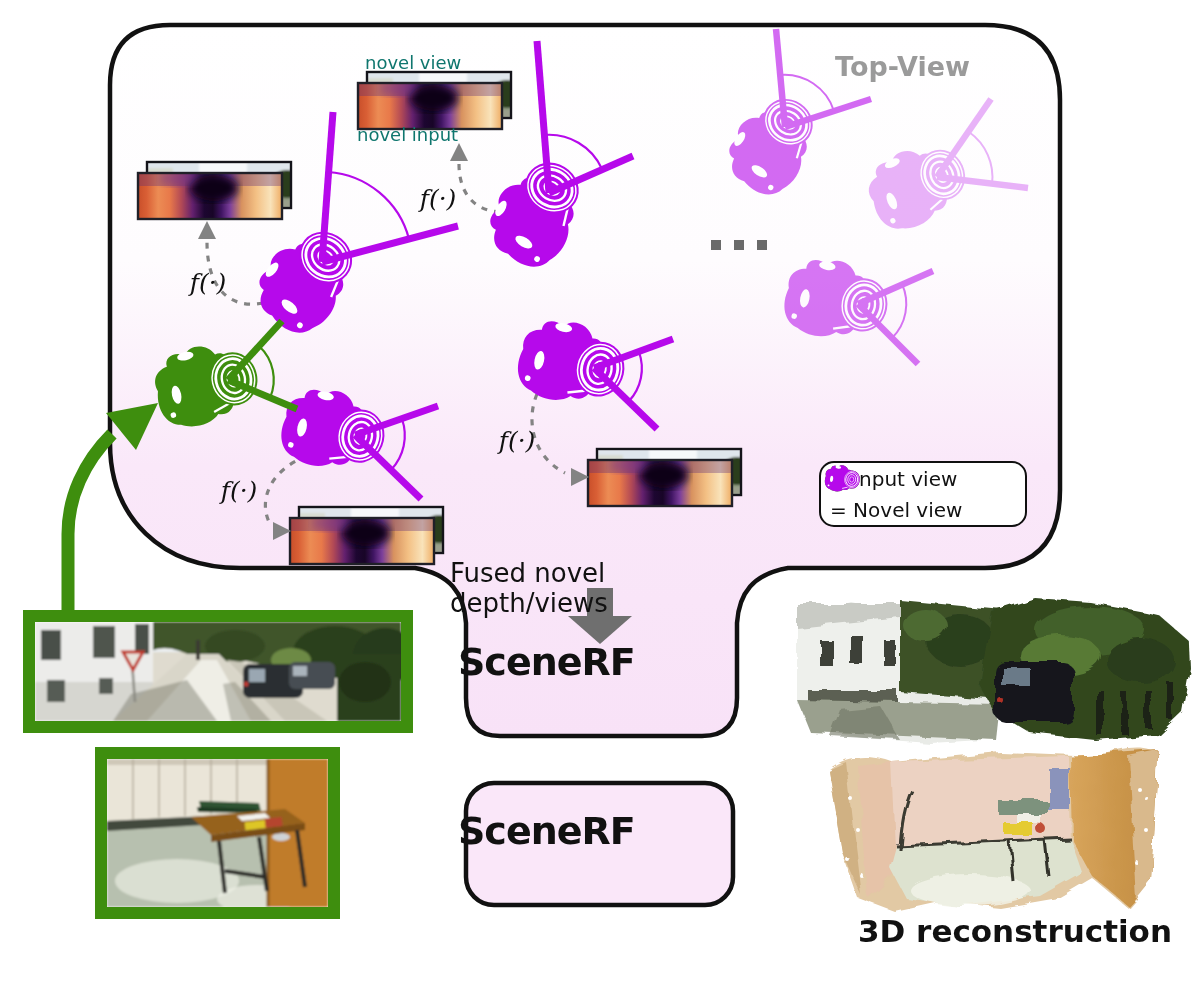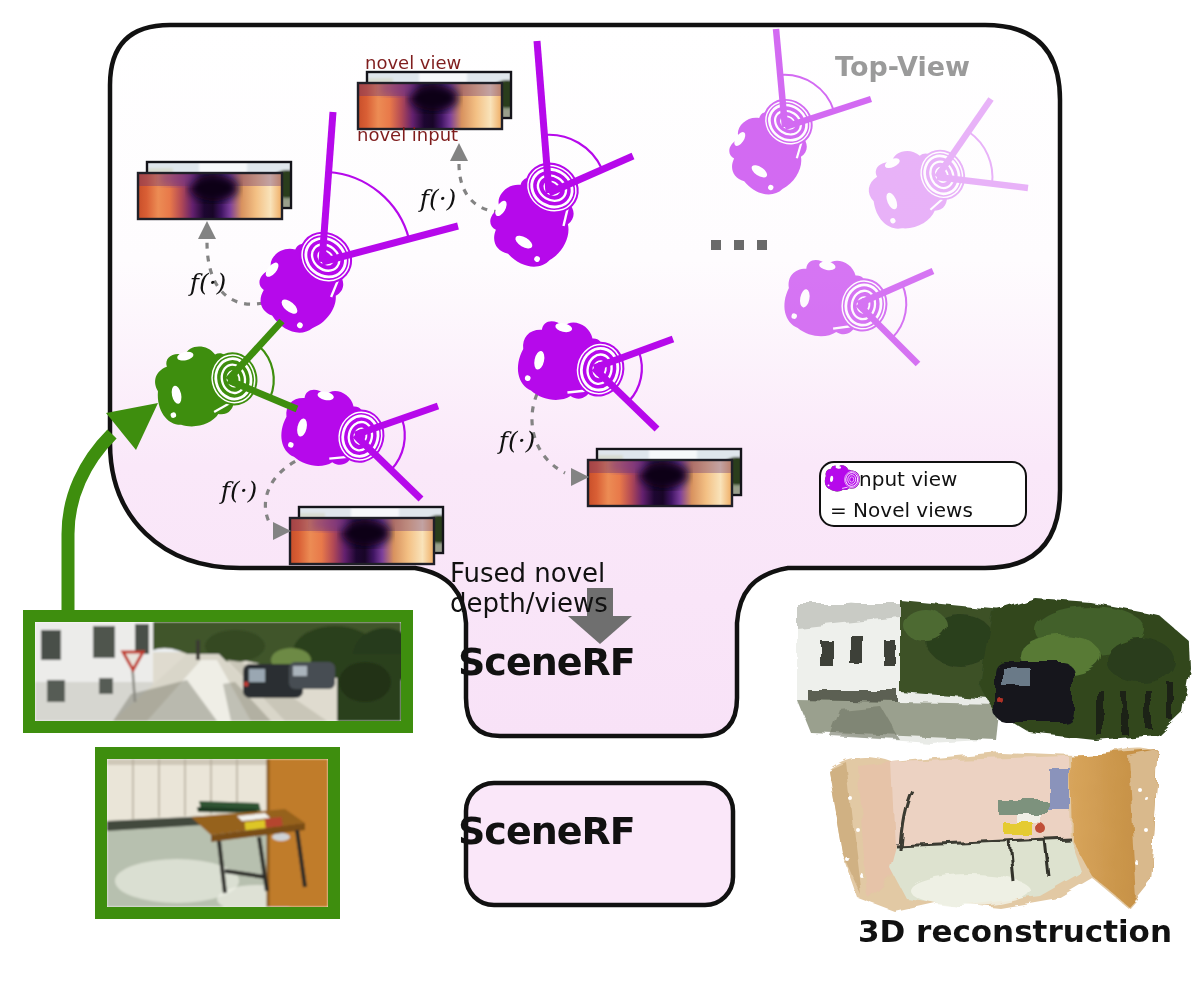--- a/index.html
+++ b/index.html
@@ -2,21 +2,21 @@
 <html style="--input-green: #3e8e0e; --novel-purple: #b609eb; --panel-pink: #fae7f9; --arrow-gray: #7a7a7a; --topview-gray: #9a9a9a;"><head>
 <meta charset="utf-8">
 <style>
   html,body{margin:0;padding:0;background:#ffffff;}
   .stage{position:relative;width:1200px;height:990px;background:#fff;overflow:hidden;
          font-family:"DejaVu Sans","Liberation Sans",sans-serif;}
   .stage svg{position:absolute;left:0;top:0;}
   .lbl{position:absolute;color:#111;white-space:nowrap;}
   .lbl.center{text-align:left;white-space:normal;}
   .topview{font-size:27px;font-weight:bold;color:#9a9a9a;text-align:right;margin-top:9px;}
-  .small-lbl{font-size:18px;color:#7f1d1d;}
+  .small-lbl{font-size:18px;color:#0f766e;}
   .f-label{font-family:"DejaVu Serif","Liberation Serif",serif;font-style:italic;
            font-size:25px;text-align:center;width:60px;}
   .fused{font-size:26px;width:304px;text-align:center;}
   .scenerf{font-size:38px;font-weight:bold;width:284px;text-align:center;letter-spacing:-1px;}
   .caption{font-size:31px;font-weight:bold;text-align:center;}
   .legend{position:absolute;left:819px;top:461px;width:208px;height:66px;background:#fff;
           border:2.5px solid #101010;border-radius:15px;display:flex;flex-direction:column;
           justify-content:center;gap:1px;padding-left:9px;box-sizing:border-box;}
   .legend-row{display:flex;align-items:center;gap:6px;height:30px;}
   .legend-row span{font-size:20px;color:#111;}
@@ -423,17 +423,17 @@
   <div class="legend-row">
     <svg class="legend-cam cam-green" viewBox="-88 -52 126 102">
           <use href="#camSym" transform="rotate(5)"></use>
         </svg>
     <span>= Input view</span>
   </div>
   <div class="legend-row">
     <svg class="legend-cam cam-purple" viewBox="-88 -52 126 102">
           <use href="#camSym" transform="rotate(5)"></use>
         </svg>
-    <span>= Novel views</span>
+    <span>= Novel view</span>
   </div>
 </div>
 
 </div>
 
 </body></html>

